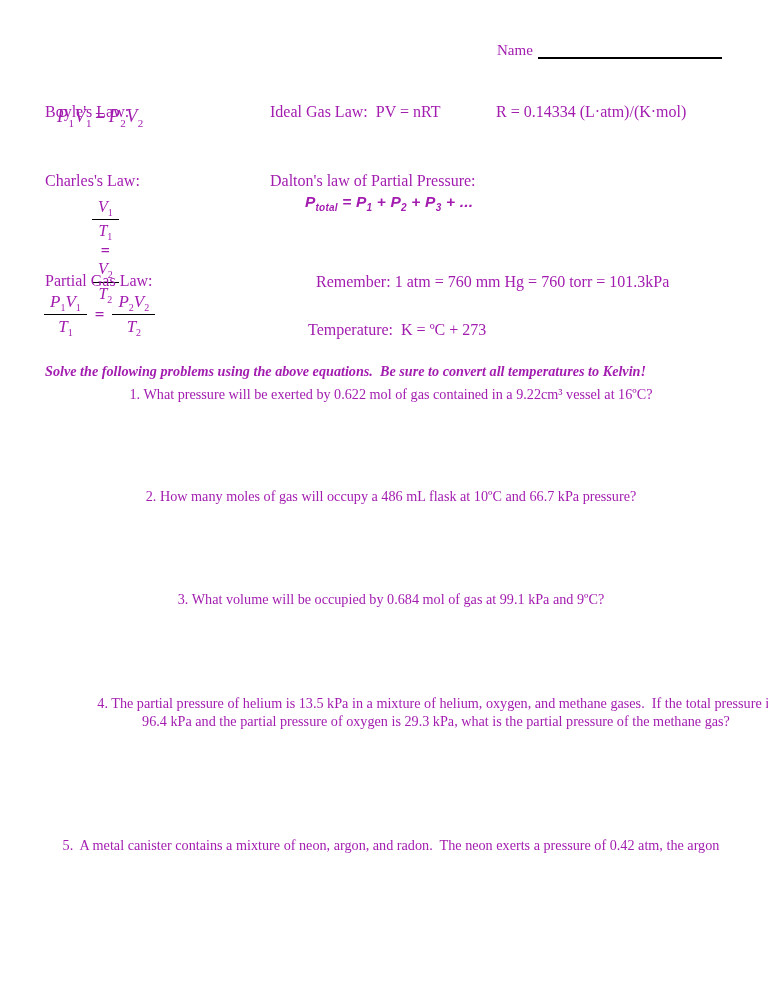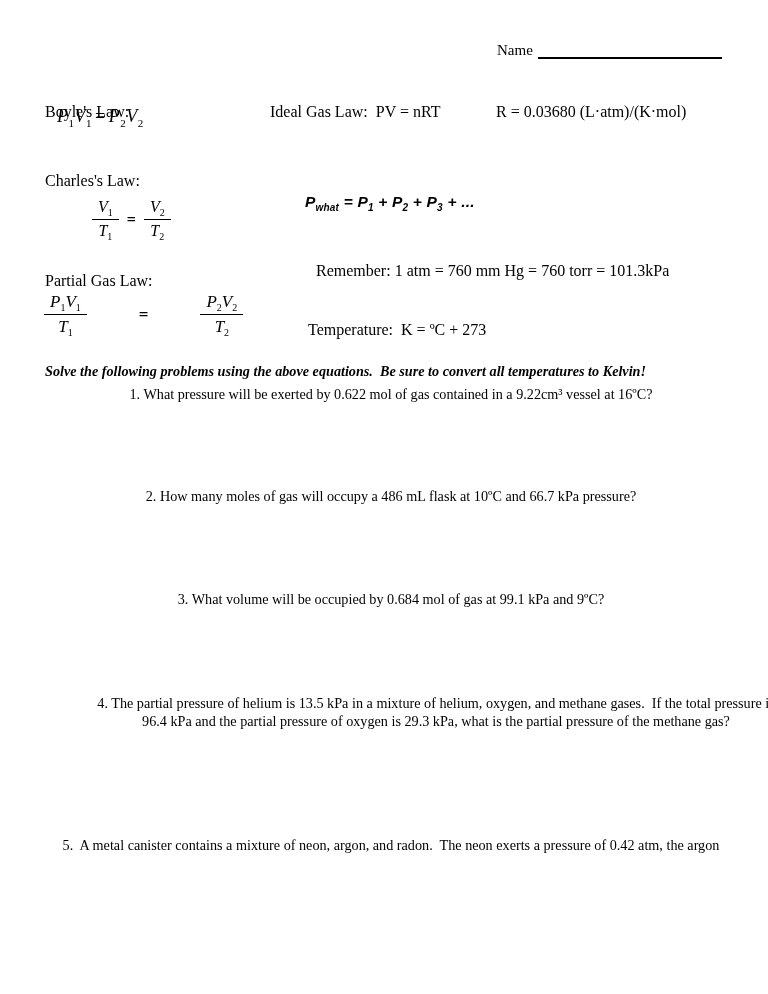--- a/index.html
+++ b/index.html
@@ -1,18 +1,18 @@
 <!DOCTYPE html>
 <html><head>
 <meta charset="utf-8">
 <style>
   html,body { margin:0; padding:0; background:#ffffff; }
   .page {
     position:relative; width:768px; height:854px; background:#ffffff;
-    font-family:"Liberation Serif","DejaVu Serif",serif; color:#000000;
+    font-family:"Liberation Serif","DejaVu Serif",serif; color:#a21caf;
     overflow:hidden;
   }
   .abs { position:absolute; }
   .pre { white-space:pre-wrap; }
 
   
   .name-row { left:497px; top:42px; display:flex; align-items:flex-end; font-size:15px; }
   .name-line { display:inline-block; width:184px; height:15px; border-bottom:2px solid #000; margin-left:5px; }
   .title-row { left:0; top:62px; width:768px; text-align:center; }
   .title {
@@ -26,39 +26,39 @@
   
   .pos-boyle-label    { left:45px;  top:103px; }
   .pos-ideal-label    { left:270px; top:103px; }
   .pos-r-constant     { left:496px; top:103px; }
   .pos-boyle-formula  { left:57px;  top:106px; }
   .pos-charles-label  { left:45px;  top:172px; }
   .pos-dalton-label   { left:270px; top:172px; }
   .pos-dalton-formula { left:305px; top:193px; }
   .pos-charles-frac   { left:92px;  top:198px; }
   .pos-combined-label { left:45px;  top:272px; }
-  .pos-remember       { left:316px; top:262px;text-align:right; }
+  .pos-remember       { left:316px; top:273px;text-align:right; }
   .pos-combined-frac  { left:44px;  top:292px; }
   .pos-temperature    { left:308px; top:321px; }
   .pos-instructions   { left:45px;  top:363px; width:692px; }
   .pos-q1 { left:45px; top:385px; }
   .pos-q2 { left:45px; top:487px; }
   .pos-q3 { left:45px; top:590px; }
   .pos-q4 { left:45px; top:694px;margin-left:45px; }
   .pos-q5 { left:45px; top:836px; }
 
   
   .math-serif { font-style:italic; font-size:18px; letter-spacing:0.5px; }
   .math-serif sub { font-size:11px; font-style:normal; line-height:1; }
   .math-serif .meq { font-style:normal; margin:0 3px; }
 
   
   .frac-row { display:inline-flex; align-items:center; font-style:italic; }
-  .charles-size { font-size:16px; }
-  .combined-size { font-size:17px;gap:44px; }
+  .charles-size { font-size:16px;flex-direction:column; }
+  .combined-size { font-size:17px; }
   .frac { display:inline-flex; flex-direction:column; align-items:center; }
   .frac .fnum { padding:0 6px 1px 6px; border-bottom:1.6px solid #000; }
   .frac .fden { padding-top:2px; }
   .frac sub { font-size:10px; font-style:normal; line-height:1; }
   .feq { margin:0 8px; font-style:normal; font-weight:600; }
 
   
   .dalton-f {
     font-family:"Liberation Sans","DejaVu Sans",sans-serif;
     font-style:italic; font-size:15.5px; font-weight:600; letter-spacing:0.2px;
@@ -74,30 +74,31 @@
 <div class="page">
 
   <div class="abs name-row">
     <span class="pre">Name</span>
     <span class="name-line"></span>
   </div>
 
 
   <div class="abs lbl pre pos-boyle-label">Boyle's Law:</div>
   <div class="abs lbl pre pos-ideal-label">Ideal Gas Law:  PV = nRT</div>
-  <div class="abs lbl pre pos-r-constant">R = 0.03680 (L·atm)/(K·mol)</div>
+  <div class="abs lbl pre pos-r-constant">R = 0.14334 (L·atm)/(K·mol)</div>
 
   <div class="abs math-serif pos-boyle-formula">
     <span>P</span><sub>1</sub><span>V</span><sub>1</sub><span class="meq">=</span><span>P</span><sub>2</sub><span>V</span><sub>2</sub>
   </div>
 
   <div class="abs lbl pre pos-charles-label">Charles's Law:</div>
+  <div class="abs lbl pre pos-dalton-label">Dalton's law of Partial Pressure:</div>
 
   <div class="abs dalton-f pos-dalton-formula">
-    <span>P</span><sub>what</sub><span class="pre"> = </span><span>P</span><sub>1</sub><span class="pre"> + </span><span>P</span><sub>2</sub><span class="pre"> + </span><span>P</span><sub>3</sub><span class="pre"> + ...</span>
+    <span>P</span><sub>total</sub><span class="pre"> = </span><span>P</span><sub>1</sub><span class="pre"> + </span><span>P</span><sub>2</sub><span class="pre"> + </span><span>P</span><sub>3</sub><span class="pre"> + ...</span>
   </div>
 
   <div class="abs frac-row charles-size pos-charles-frac">
     <span class="frac">
       <span class="fnum"><span>V</span><sub>1</sub></span>
       <span class="fden"><span>T</span><sub>1</sub></span>
     </span>
     <span class="feq">=</span>
     <span class="frac">
       <span class="fnum"><span>V</span><sub>2</sub></span>

